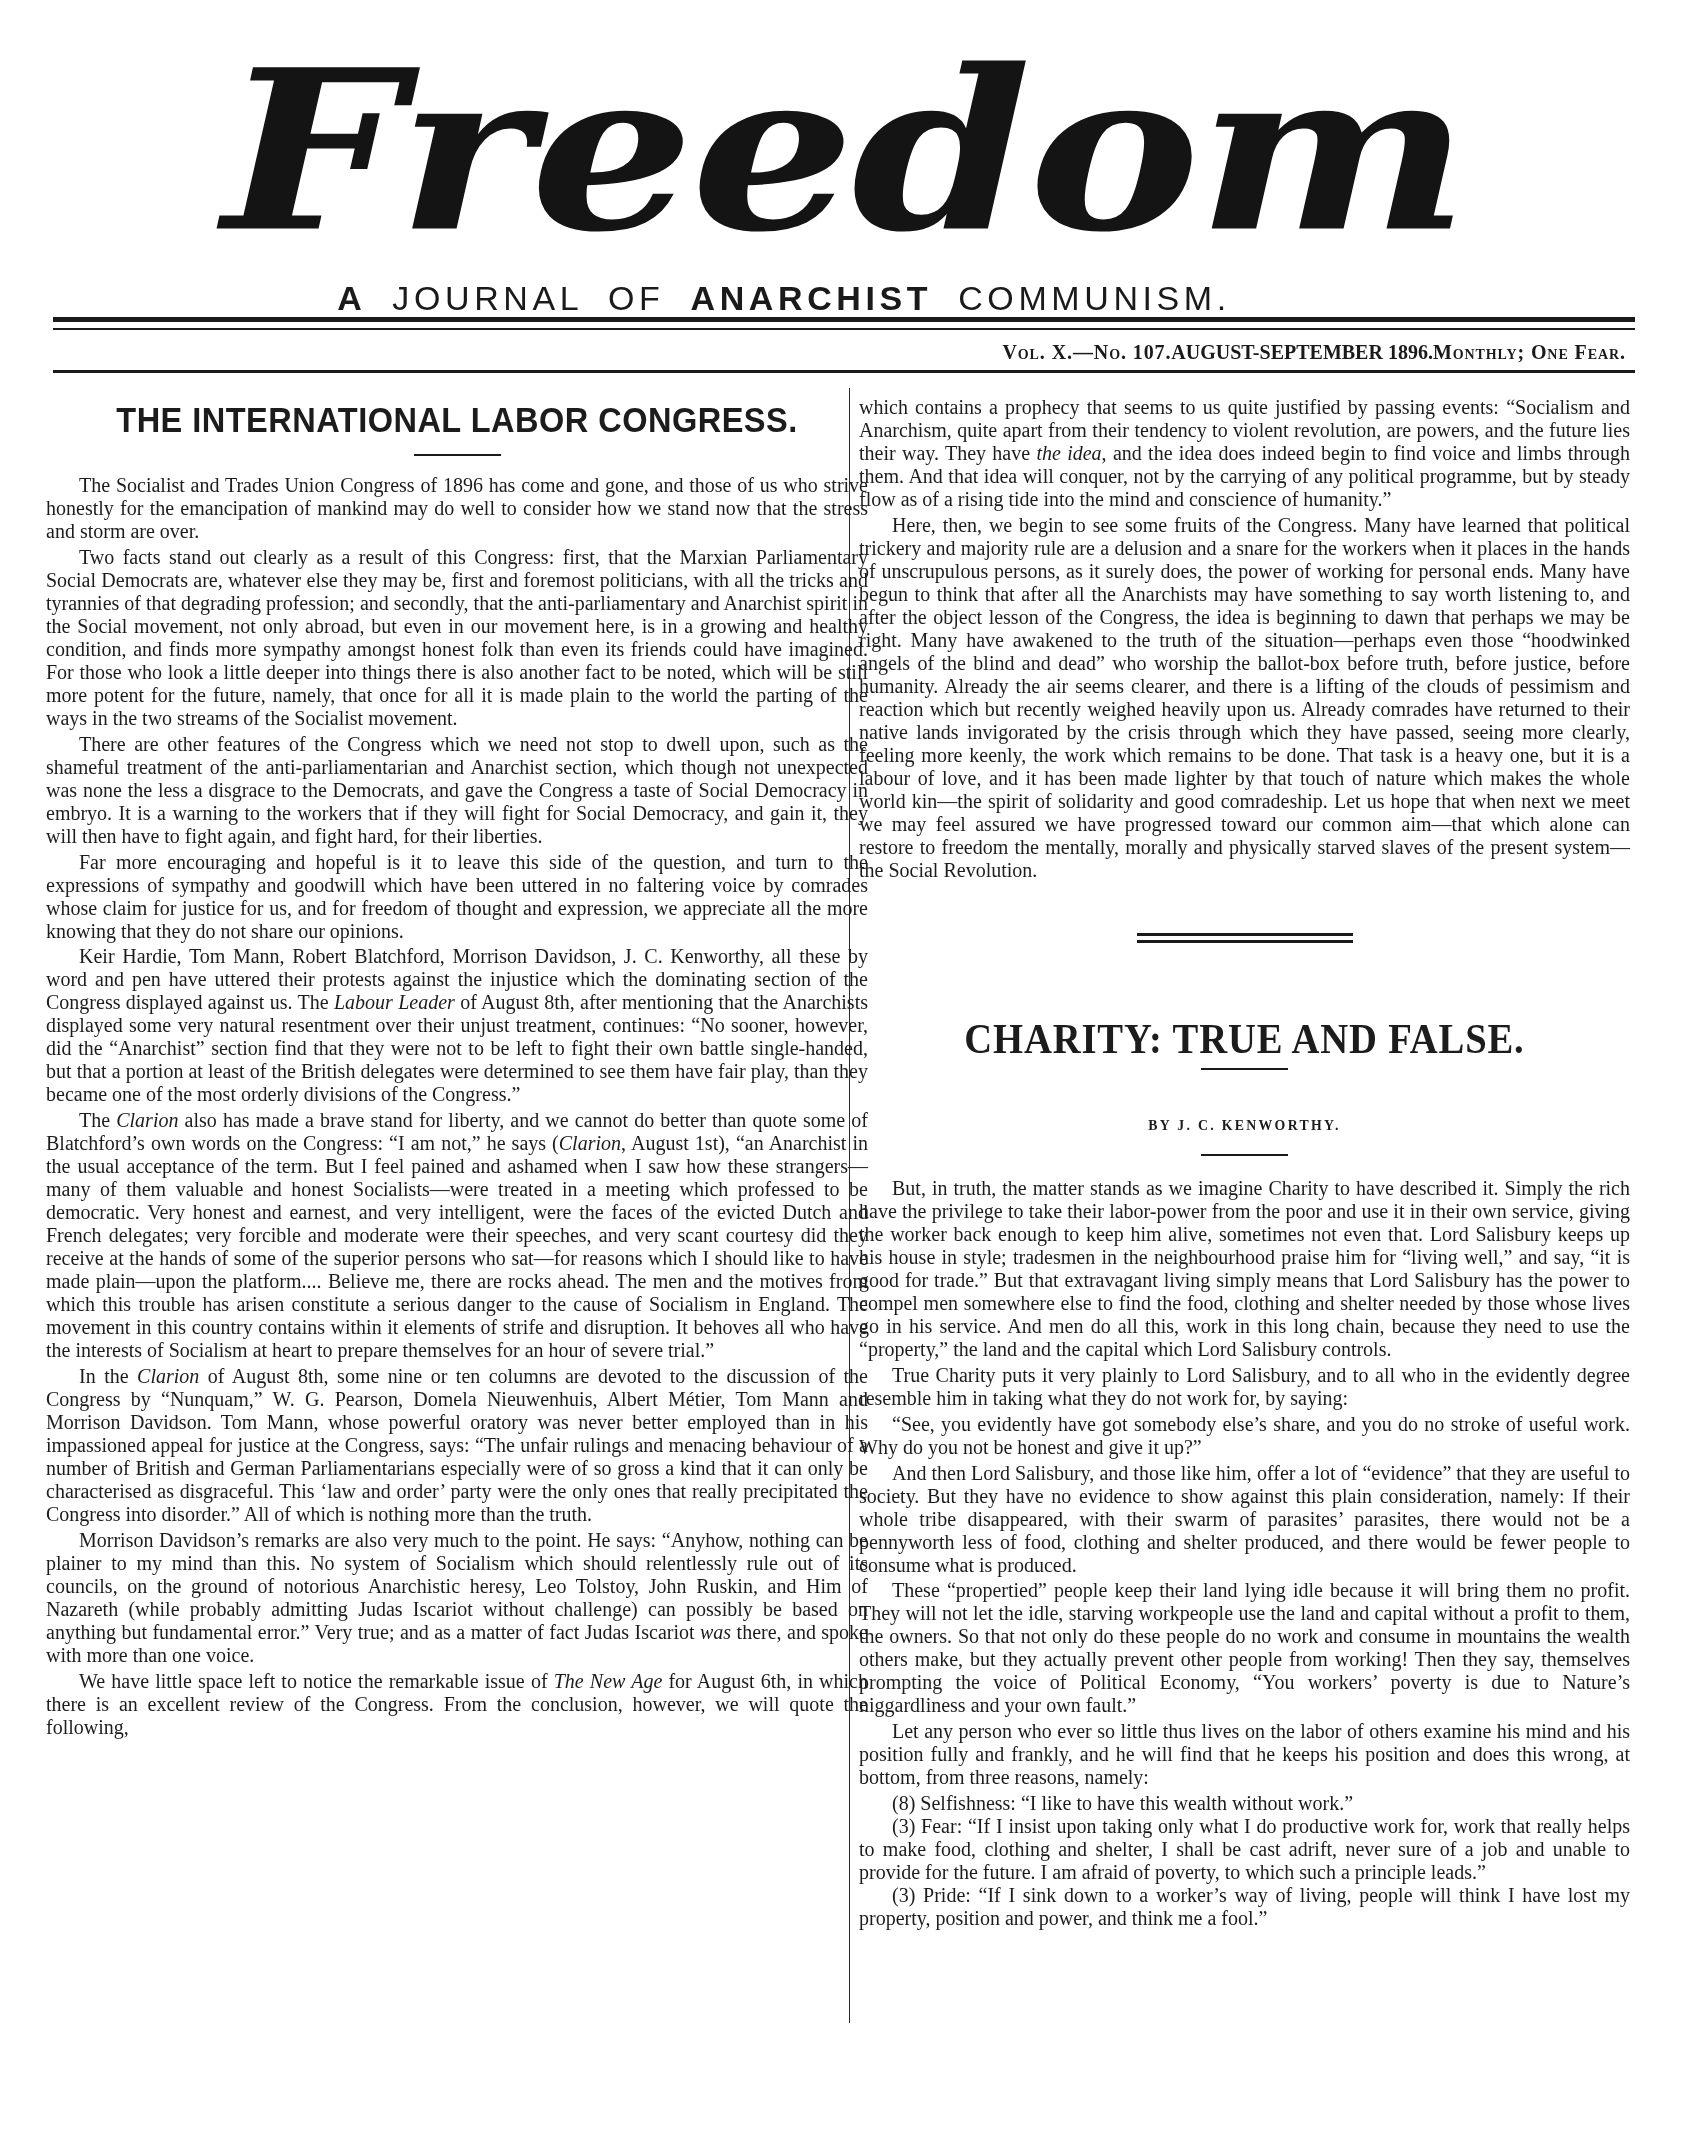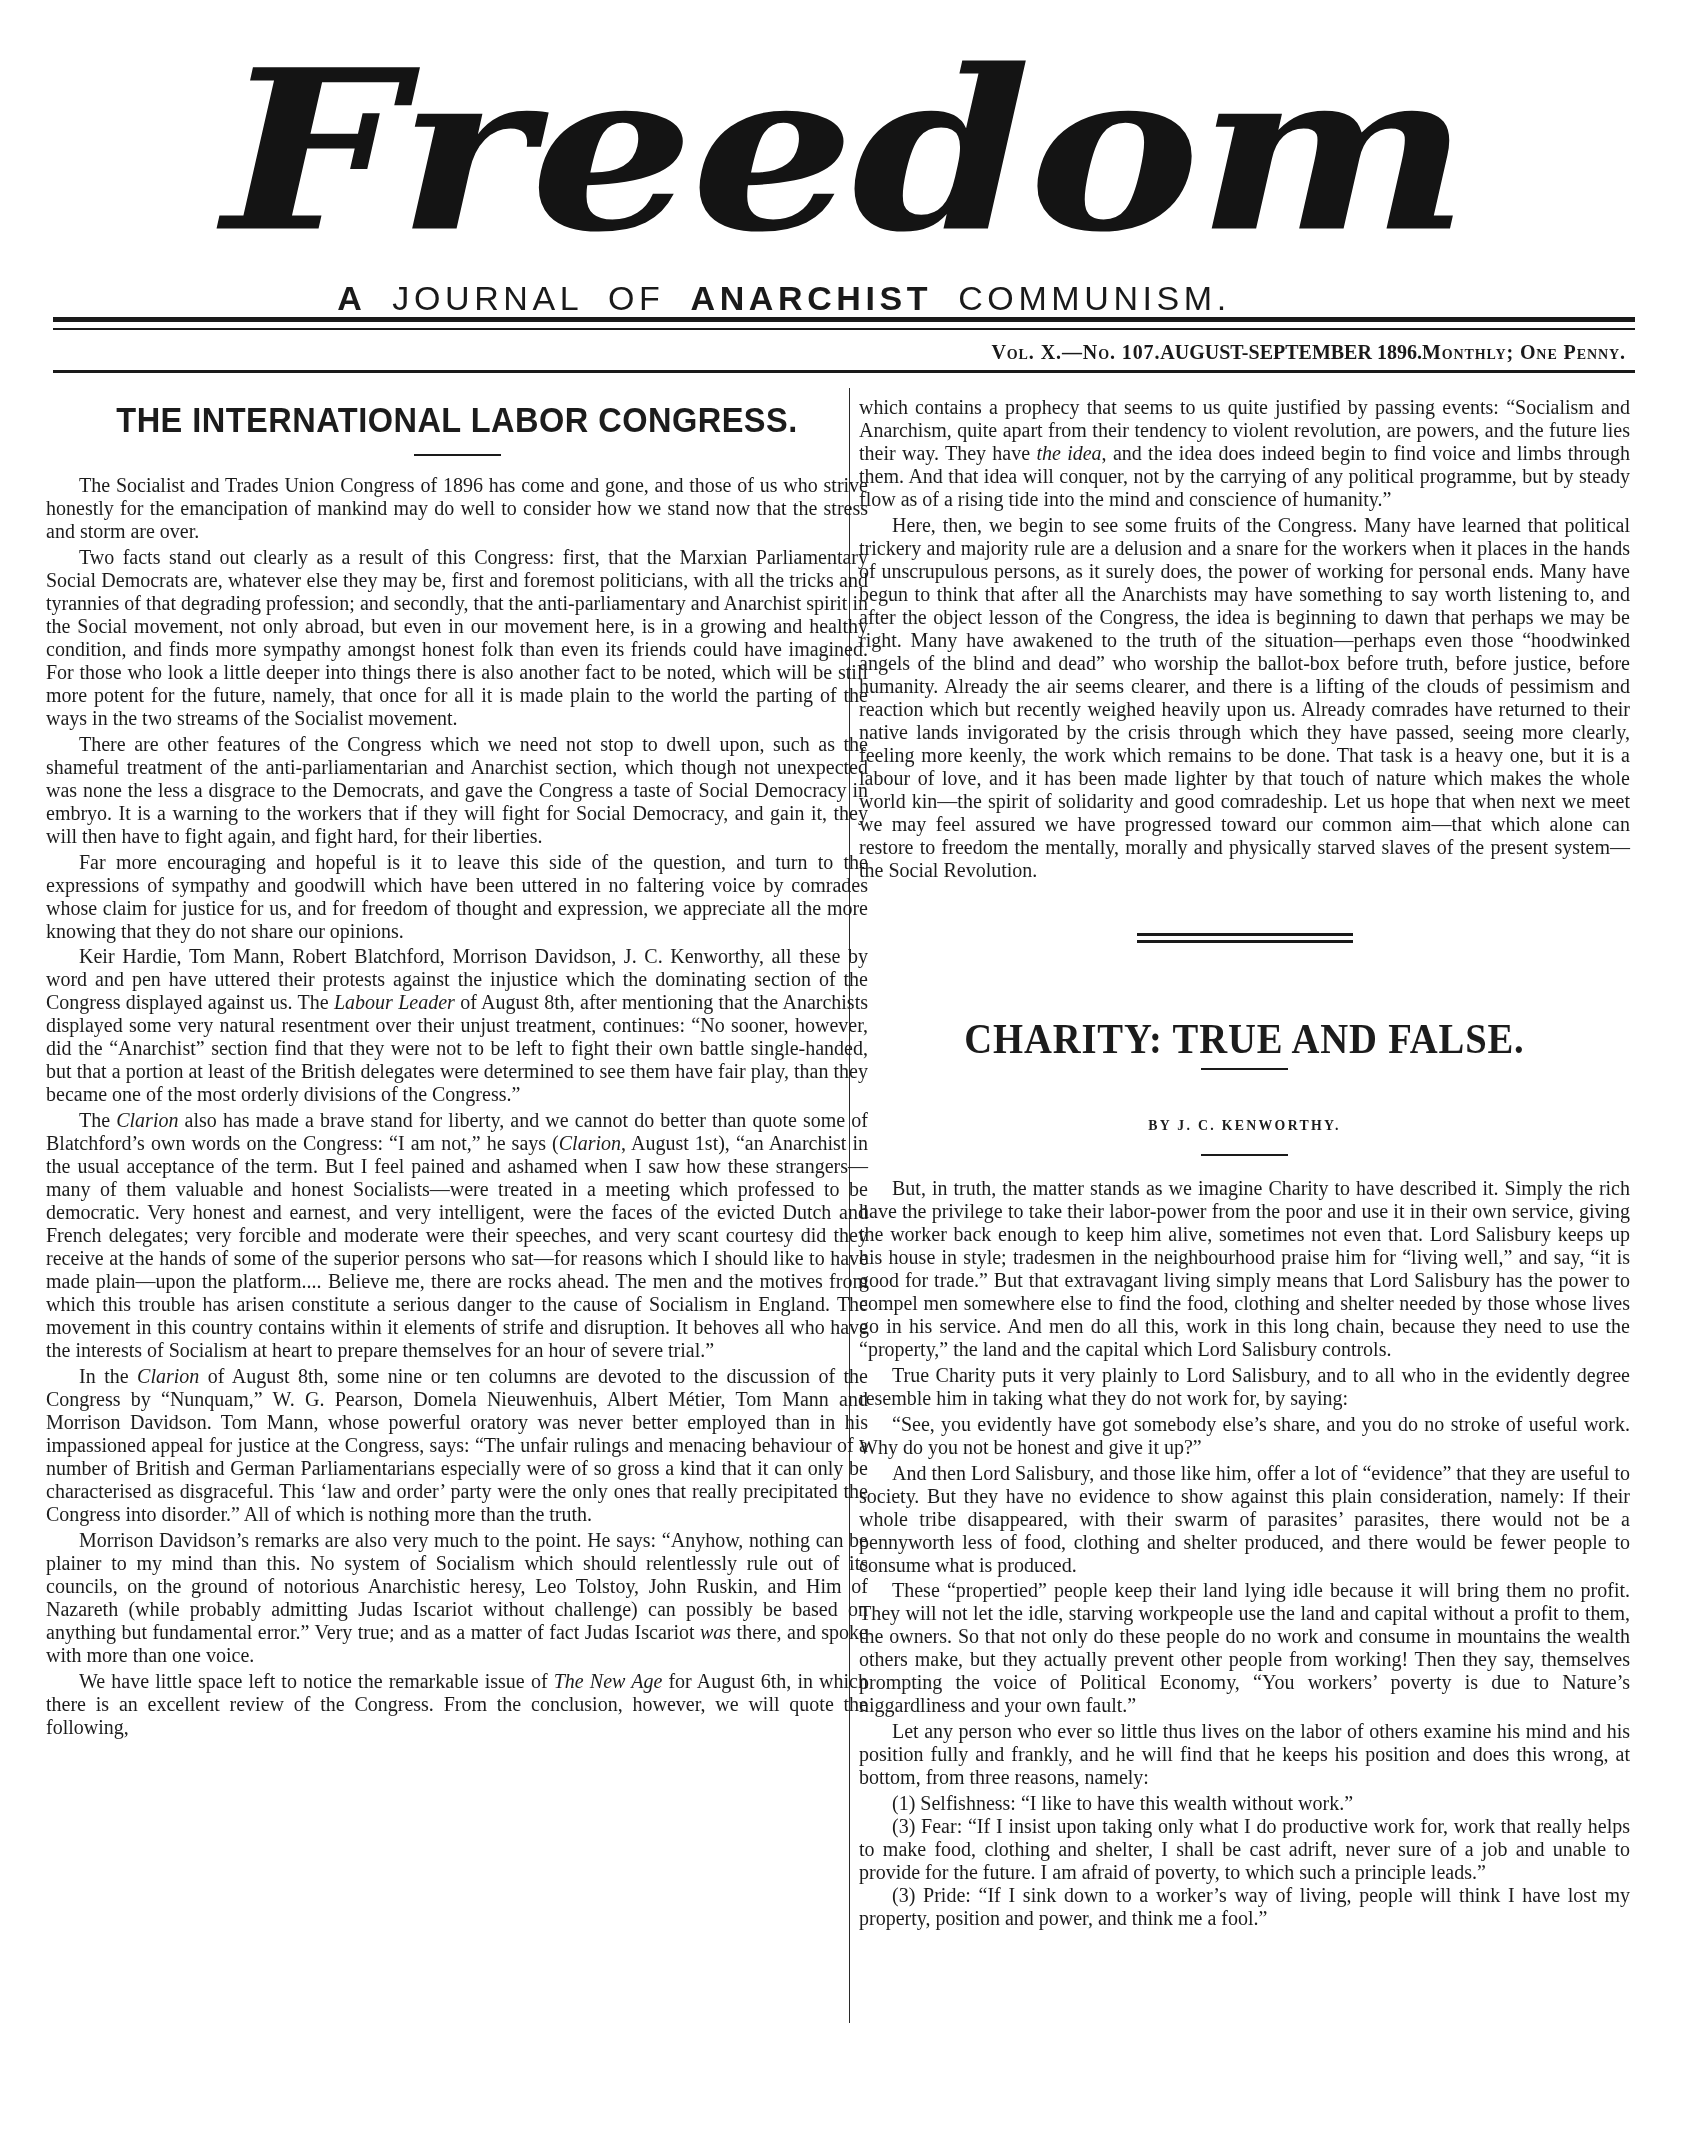--- a/index.html
+++ b/index.html
@@ -127,21 +127,21 @@
     <span class="bold">A</span>
     <span>JOURNAL</span>
     <span>OF</span>
     <span class="bold">ANARCHIST</span>
     <span>COMMUNISM.</span>
   </div>
   <div class="rule-double"></div>
   <div class="issue-line">
     <span class="sc">Vol. X.—No. 107.</span>
     <span>AUGUST-SEPTEMBER 1896.</span>
-    <span class="sc">Monthly; One Penny.</span>
+    <span class="sc">Monthly; One Fear.</span>
   </div>
   <div class="rule-single"></div>
 </header>
 
 <div class="col-divider"></div>
 
 <section class="column col-left">
   <article>
     <h1 class="headline">THE INTERNATIONAL LABOR CONGRESS.</h1>
     <div class="short-rule"></div>
@@ -169,18 +169,18 @@
     <h2 class="headline-charity">CHARITY: TRUE AND FALSE.</h2>
     <div class="short-rule"></div>
     <div class="byline">BY J. C. KENWORTHY.</div>
     <div class="short-rule-2"></div>
     <p>But, in truth, the matter stands as we imagine Charity to have described it. Simply the rich have the privilege to take their labor-power from the poor and use it in their own service, giving the worker back enough to keep him alive, sometimes not even that. Lord Salisbury keeps up his house in style; tradesmen in the neighbourhood praise him for “living well,” and say, “it is good for trade.” But that extravagant living simply means that Lord Salisbury has the power to compel men somewhere else to find the food, clothing and shelter needed by those whose lives go in his service. And men do all this, work in this long chain, because they need to use the “property,” the land and the capital which Lord Salisbury controls.</p>
     <p>True Charity puts it very plainly to Lord Salisbury, and to all who in the evidently degree resemble him in taking what they do not work for, by saying:</p>
     <p>“See, you evidently have got somebody else’s share, and you do no stroke of useful work. Why do you not be honest and give it up?”</p>
     <p>And then Lord Salisbury, and those like him, offer a lot of “evidence” that they are useful to society. But they have no evidence to show against this plain consideration, namely: If their whole tribe disappeared, with their swarm of parasites’ parasites, there would not be a pennyworth less of food, clothing and shelter produced, and there would be fewer people to consume what is produced.</p>
     <p>These “propertied” people keep their land lying idle because it will bring them no profit. They will not let the idle, starving workpeople use the land and capital without a profit to them, the owners. So that not only do these people do no work and consume in mountains the wealth others make, but they actually prevent other people from working! Then they say, themselves prompting the voice of Political Economy, “You workers’ poverty is due to Nature’s niggardliness and your own fault.”</p>
     <p>Let any person who ever so little thus lives on the labor of others examine his mind and his position fully and frankly, and he will find that he keeps his position and does this wrong, at bottom, from three reasons, namely:</p>
-    <p class="list">(1) Selfishness: “I like to have this wealth without work.”</p>
+    <p class="list">(8) Selfishness: “I like to have this wealth without work.”</p>
     <p class="list">(3) Fear: “If I insist upon taking only what I do productive work for, work that really helps to make food, clothing and shelter, I shall be cast adrift, never sure of a job and unable to provide for the future. I am afraid of poverty, to which such a principle leads.”</p>
     <p class="list">(3) Pride: “If I sink down to a worker’s way of living, people will think I have lost my property, position and power, and think me a fool.”</p>
   </article>
 </section>
 
 
 </body></html>

